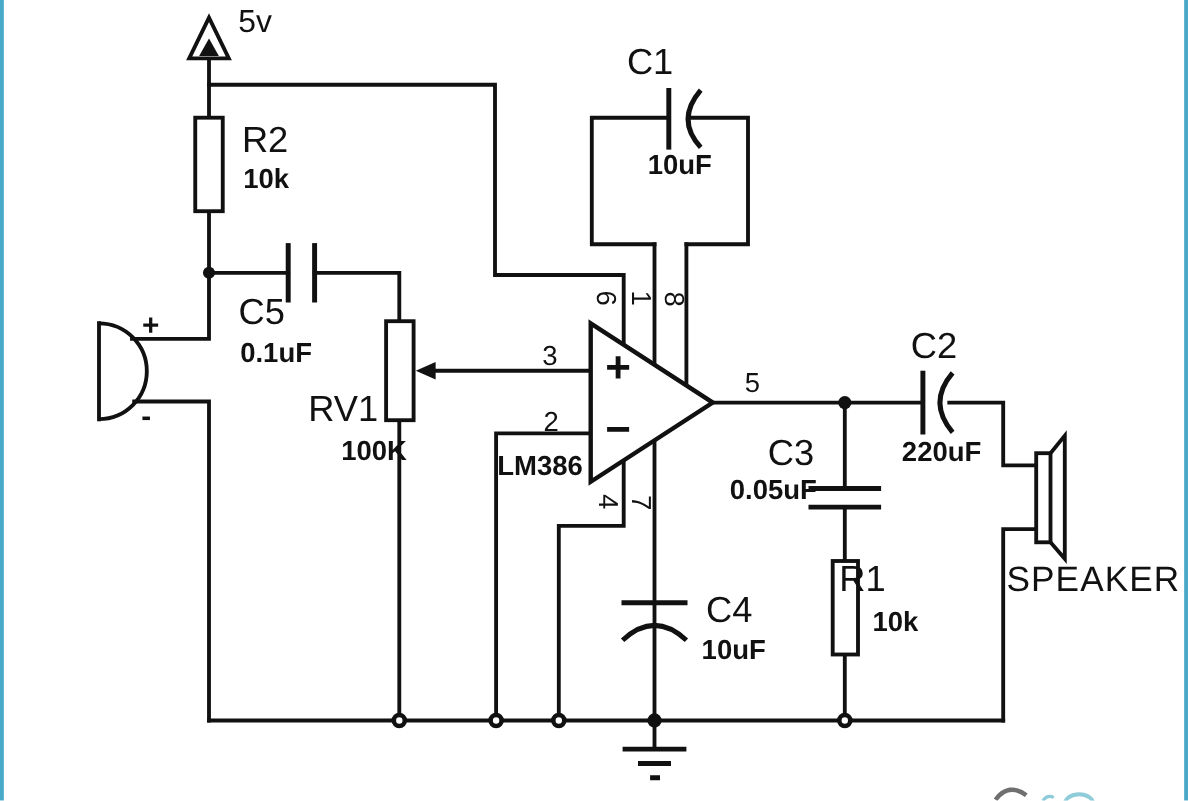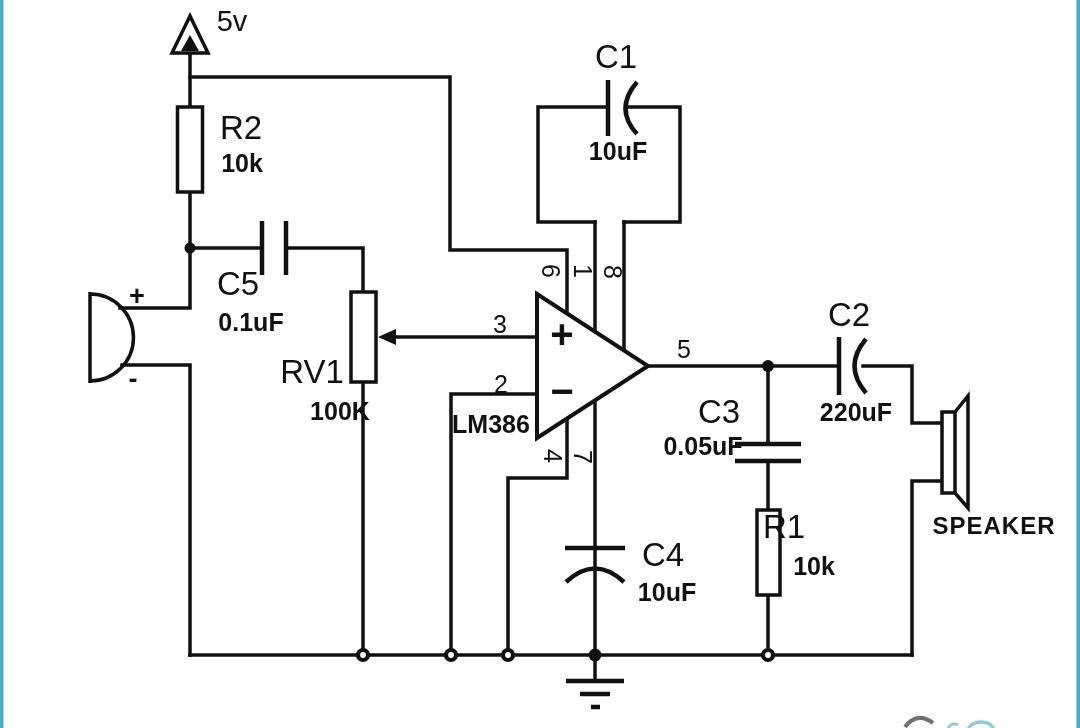--- a/index.html
+++ b/index.html
@@ -12,21 +12,21 @@
     position:absolute;color:#111;white-space:nowrap;line-height:1;
     transform:translate(-50%,-50%);
   }
   .ref{font-size:33px;}
   .val{font-size:25px;font-weight:bold;}
   .pin{font-size:25px;}
   .rot{transform:translate(-50%,-50%) rotate(90deg);}
   .sign{font-size:40px;font-weight:bold;}
   .micname{font-size:26px;}
   .micsign{font-size:27px;font-weight:bold;}
-  .spk{font-size:24px;letter-spacing:1px;font-weight:bold;}
+  .spk{font-size:32px;letter-spacing:1px;}
   .pwr{font-size:29px;}
 </style>
 </head>
 <body>
 
 <div id="stage">
 
   <svg width="1080" height="728" viewBox="0 0 1080 728">
 
     <rect x="0" y="0" width="3.5" height="728" fill="#4aa9c9"></rect>
@@ -152,21 +152,21 @@
   <div class="lbl pin rot" style="left:550px;top:271px">6</div>
   <div class="lbl pin rot" style="left:582px;top:271px">1</div>
   <div class="lbl pin rot" style="left:612px;top:272px">8</div>
   <div class="lbl pin rot" style="left:552px;top:456px">4</div>
   <div class="lbl pin rot" style="left:582px;top:457px">7</div>
 
   <div class="lbl sign" style="left:562px;top:334px">+</div>
   <div class="lbl sign" style="left:562px;top:391px">−</div>
   <div class="lbl val" style="left:491px;top:424px">LM386</div>
 
-  <div class="lbl ref" style="left:616px;top:56px">C1</div>
+  <div class="lbl ref" style="left:591px;top:56px">C1</div>
   <div class="lbl val" style="left:618px;top:151px">10uF</div>
 
   <div class="lbl ref" style="left:663px;top:554px">C4</div>
   <div class="lbl val" style="left:667px;top:592px">10uF</div>
 
   <div class="lbl ref" style="left:719px;top:411px">C3</div>
   <div class="lbl val" style="left:703px;top:446px">0.05uF</div>
 
   <div class="lbl ref" style="left:784px;top:526px">R1</div>
   <div class="lbl val" style="left:814px;top:566px">10k</div>

